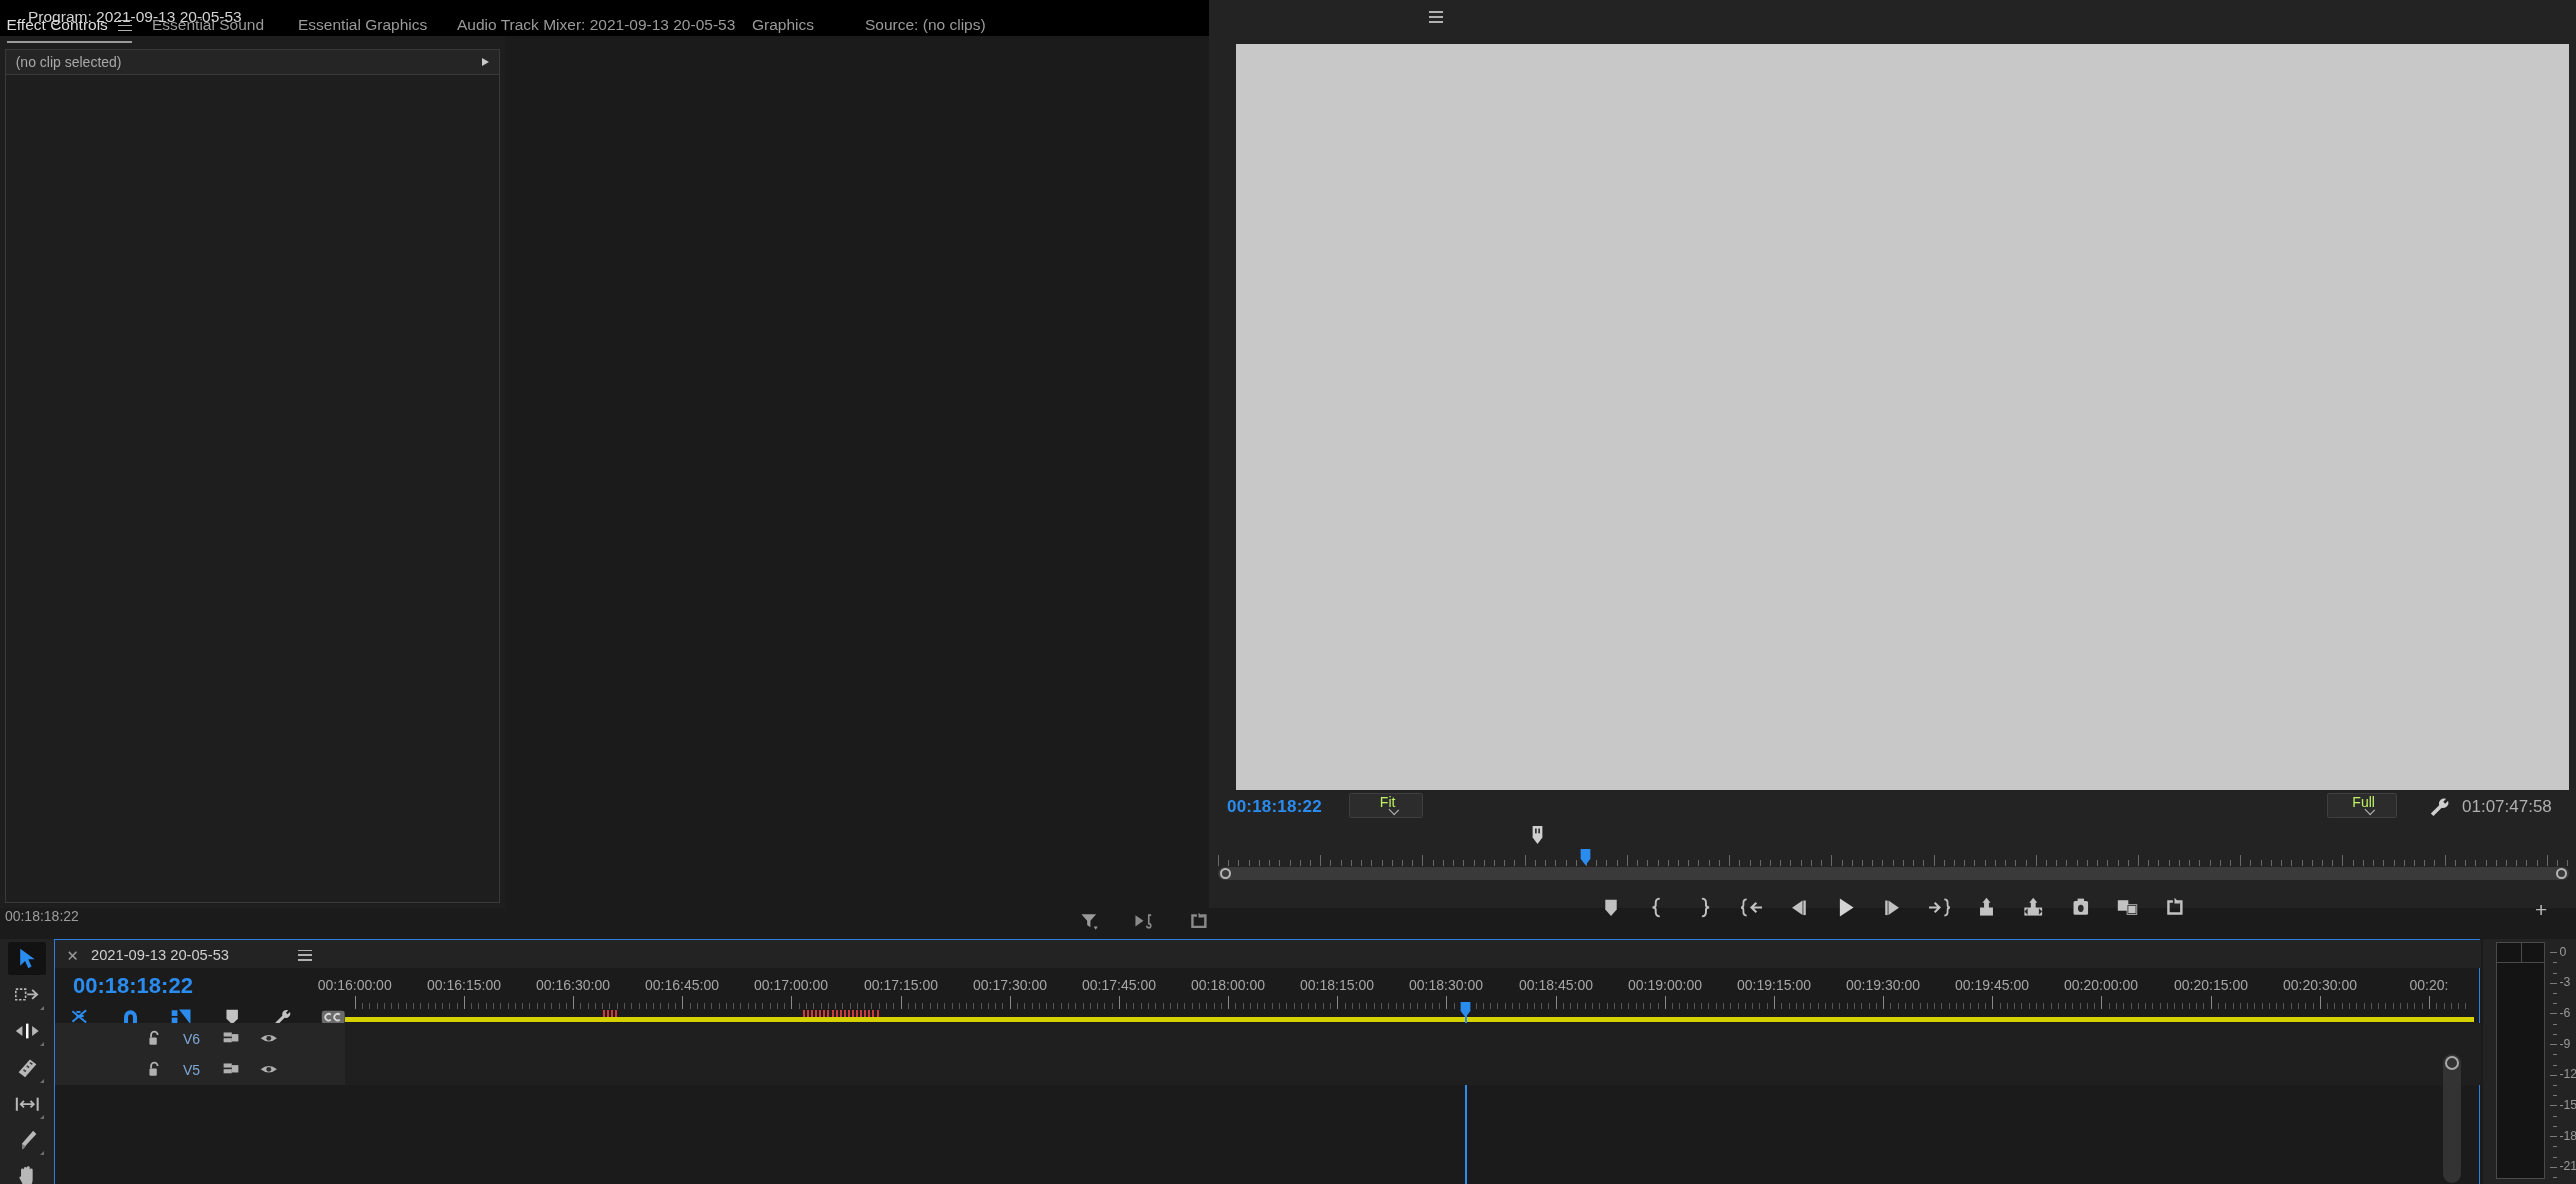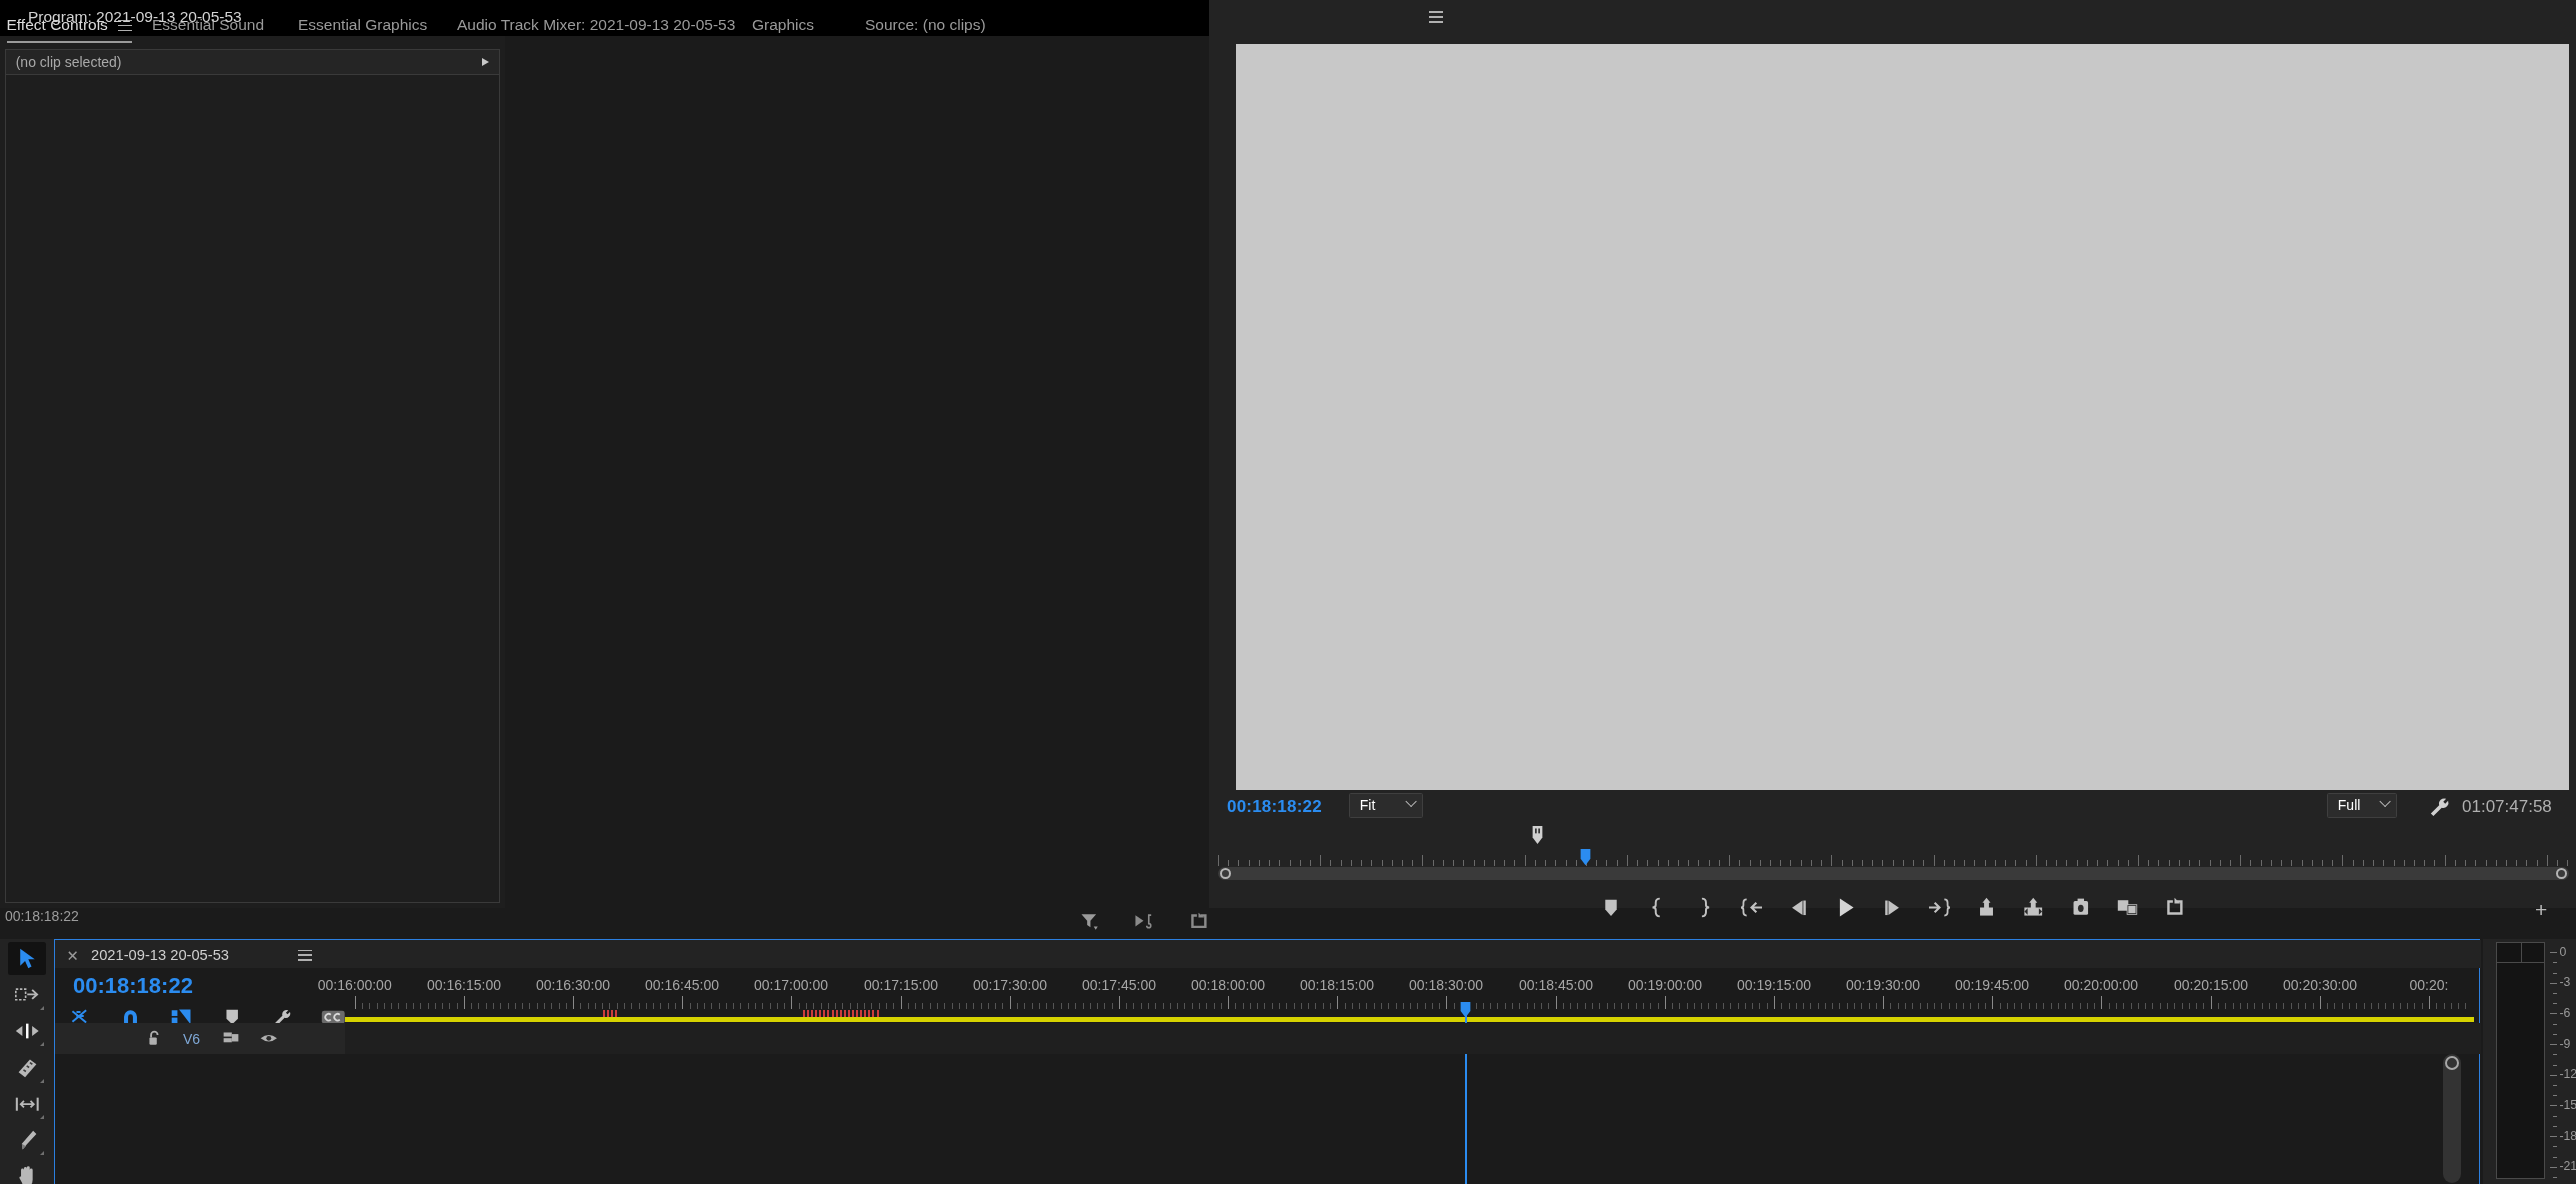--- a/index.html
+++ b/index.html
@@ -52,21 +52,21 @@
   #pm-tab { position:absolute; left:28px; top:8.2px; font-size:15.5px; color:#d2d2d2; white-space:nowrap;}
   #pm-hamb { position:absolute; left:1419px; top:9.8px; }
   #pm-screen {
     position:absolute; left:1236px; top:44px; width:1333px; height:746px; background:#c8c8c8;
   }
   #pm-infobar { position:absolute; left:1209px; top:790px; width:1367px; height:36px; }
   #pm-timecode { position:absolute; left:1227px; top:797px; font-size:17px; color:#2b8cf0; font-weight:bold; letter-spacing:0.2px;}
   .dropdown {
     display:inline-flex; align-items:center; justify-content:space-between;
     background:#2c2c2c; border:0.8px solid #3f3f3f; border-radius:1.6px;
-    height:24.5px; padding: 0 6.5px 0 9.8px; font-size:14px; color:#ffffff;
+    height:24.5px; padding: 0 6.5px 0 9.8px; font-size:14px; color:#bef264;flex-direction:column;
   }
   .dropdown .chev { margin-left:13px; width:8.2px;height:8.2px; border-right:1.6px solid #bbb; border-bottom:1.6px solid #bbb; transform: rotate(45deg) translate(-2.5px,-2.5px); }
   #pm-fit { position:absolute; left:1349px; top:793px; width:74px; }
   #pm-full { position:absolute; left:2327px; top:793px; width:70px; }
   #pm-wrench { position:absolute; left:2427px; top:795px; }
   #pm-duration { position:absolute; left:2462px; top:797px; font-size:17px; color:#b0b0b0; }
 
   
   #pm-scrub-area { position:absolute; left:1209px; top:824px; width:1367px; height:46px; }
   #pm-inout-marker { position:absolute; left:1531px; top:826px; width:13px; height:19.6px; }
@@ -911,20 +911,45 @@
             </span>
             <span class="ico">
               <svg width="19.6" height="14.7" viewBox="0 0 24 18">
                 <path d="M2 9 q10 -8 20 0 q-10 8 -20 0z" fill="#b0b0b0"></path>
                 <circle cx="12" cy="9" r="3" fill="#2a2a2a"></circle>
               </svg>
             </span>
           </div>
           <div class="body"></div>
         </div>
+        <div class="tl-track">
+          <div class="hdr">
+            <span class="lockbox">
+              <svg width="14.7" height="16.4" viewBox="0 0 18 20">
+                <path d="M5 9 V6 a4 4 0 0 1 8 0" stroke="#b0b0b0" stroke-width="2.2" fill="none"></path>
+                <rect x="3" y="9" width="9" height="9" rx="1.5" fill="#b0b0b0"></rect>
+              </svg>
+            </span>
+            <span class="tname">V5</span>
+            <span class="ico">
+              <svg width="18" height="16.4" viewBox="0 0 22 20">
+                <rect x="2" y="3" width="10" height="5" fill="#b0b0b0"></rect>
+                <rect x="2" y="10" width="10" height="5" fill="#b0b0b0"></rect>
+                <rect x="12" y="5" width="8" height="9" fill="#b0b0b0"></rect>
+              </svg>
+            </span>
+            <span class="ico">
+              <svg width="19.6" height="14.7" viewBox="0 0 24 18">
+                <path d="M2 9 q10 -8 20 0 q-10 8 -20 0z" fill="#b0b0b0"></path>
+                <circle cx="12" cy="9" r="3" fill="#2a2a2a"></circle>
+              </svg>
+            </span>
+          </div>
+          <div class="body"></div>
+        </div>
       </div>
 
     <div id="tl-vscroll">
       <span class="knob"></span>
     </div>
   </div>
 
   <div id="audio-meters">
     <div id="am-bars">
       <span class="split"></span>

